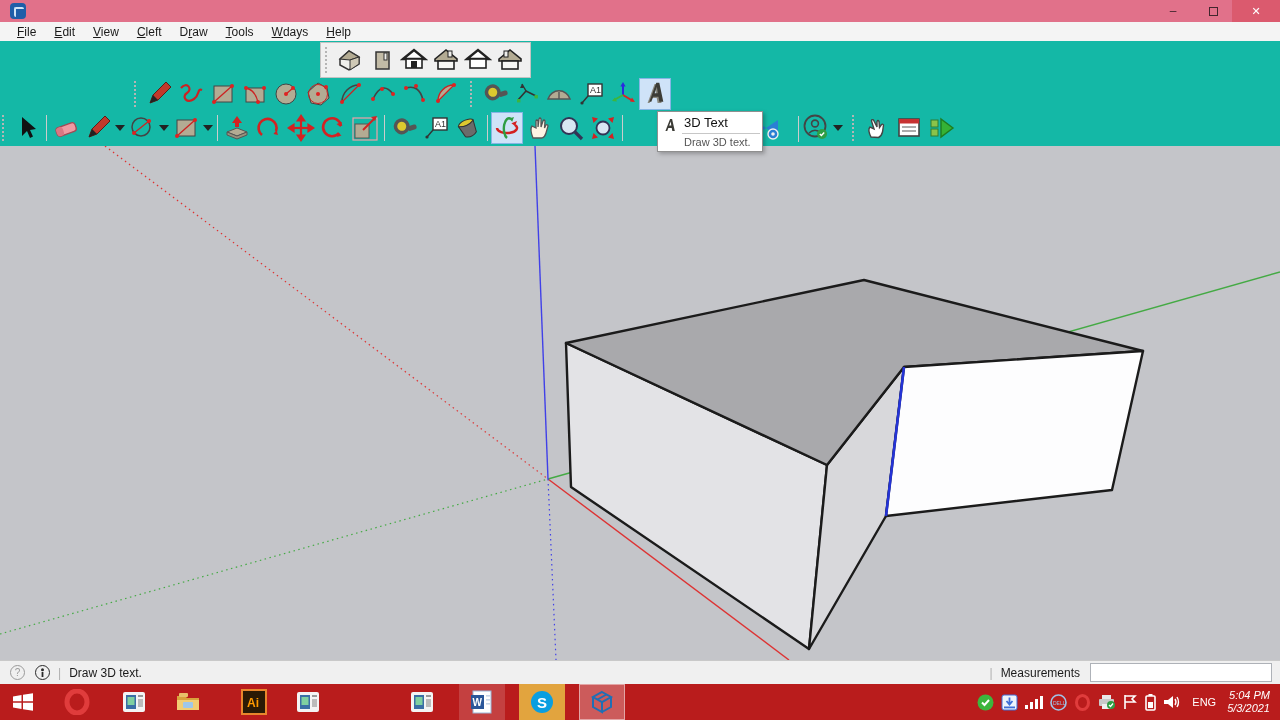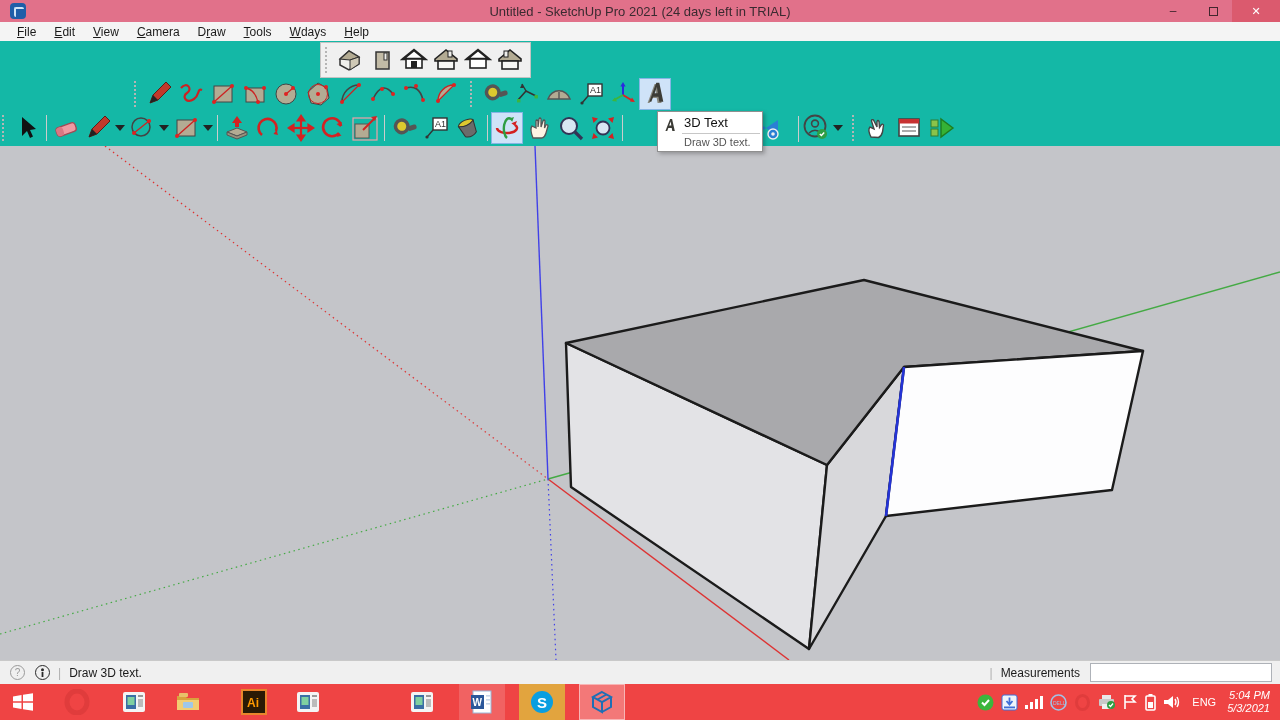--- a/index.html
+++ b/index.html
@@ -55,54 +55,53 @@
                display:flex; align-items:center; font-size:12px; color:#1a1a1a; }
   .sb-circle { width:15px; height:15px; border-radius:50%; display:flex; align-items:center;
                justify-content:center; font-size:10px; margin-left:10px; }
   #sb-help { border:1.5px solid #9a9a9a; color:#9a9a9a; }
   #sb-info { border:1.5px solid #2a2a2a; color:#2a2a2a; }
   .sb-div { color:#b0b0b0; margin:0 8px; }
   #sb-right { position:absolute; right:8px; display:flex; align-items:center; }
   #measure-input { width:182px; height:19px; background:#ffffff; border:1px solid #aeb2b8; margin-left:10px; }
 
   
-  #taskbar { left:0; top:684px; width:1280px; height:36px; background:#ef4444; }
+  #taskbar { left:0; top:684px; width:1280px; height:36px; background:#b91c1c; }
   .task-btn { position:absolute; top:0; width:46px; height:36px; display:flex; align-items:center; justify-content:center; }
   .task-btn.open { background:rgba(255,255,255,.16); }
   .task-btn.focus { background:rgba(255,255,255,.28); outline:1px solid rgba(255,255,255,.45); outline-offset:-1px; }
   .task-btn.flash { background:#e2a43e; }
   #tray { position:absolute; right:4px; top:0; height:36px; display:flex; align-items:center; gap:7px; color:#ffffff; }
   .tray-ic { display:flex; align-items:center; justify-content:center; }
   #tray-lang { font-size:11px; padding:0 4px; }
   #tray-clock { font-size:11px; text-align:right; line-height:13px; padding-right:6px;font-style:italic; }
 
   svg { display:block; }
 </style>
 </head>
 <body>
 
 <div id="titlebar" class="abs">
   <div id="app-icon"></div>
-  <div id="title-text">Untitled - SketchUp Pro 2021 (24 days left in TRIAL)</div>
   <div id="btn-min" class="win-btn">
       <span>–</span>
     </div>
   <div id="btn-restore" class="win-btn">
       <span class="restore-glyph"></span>
     </div>
   <div id="btn-close" class="win-btn">
       <span>✕</span>
     </div>
 </div>
 
 <div id="menubar" class="abs">
   <div class="menu-item"><span></span><span class="u">F</span><span>ile</span></div>
   <div class="menu-item"><span></span><span class="u">E</span><span>dit</span></div>
   <div class="menu-item"><span></span><span class="u">V</span><span>iew</span></div>
-  <div class="menu-item"><span></span><span class="u">C</span><span>amera</span></div>
+  <div class="menu-item"><span></span><span class="u">C</span><span>left</span></div>
   <div class="menu-item"><span>D</span><span class="u">r</span><span>aw</span></div>
   <div class="menu-item"><span></span><span class="u">T</span><span>ools</span></div>
   <div class="menu-item"><span></span><span class="u">W</span><span>days</span></div>
   <div class="menu-item"><span></span><span class="u">H</span><span>elp</span></div>
 </div>
 
 <div id="toolbarzone" class="abs">
 
   <div id="views-toolbar" class="tbgroup">
     <div class="grip"></div>

